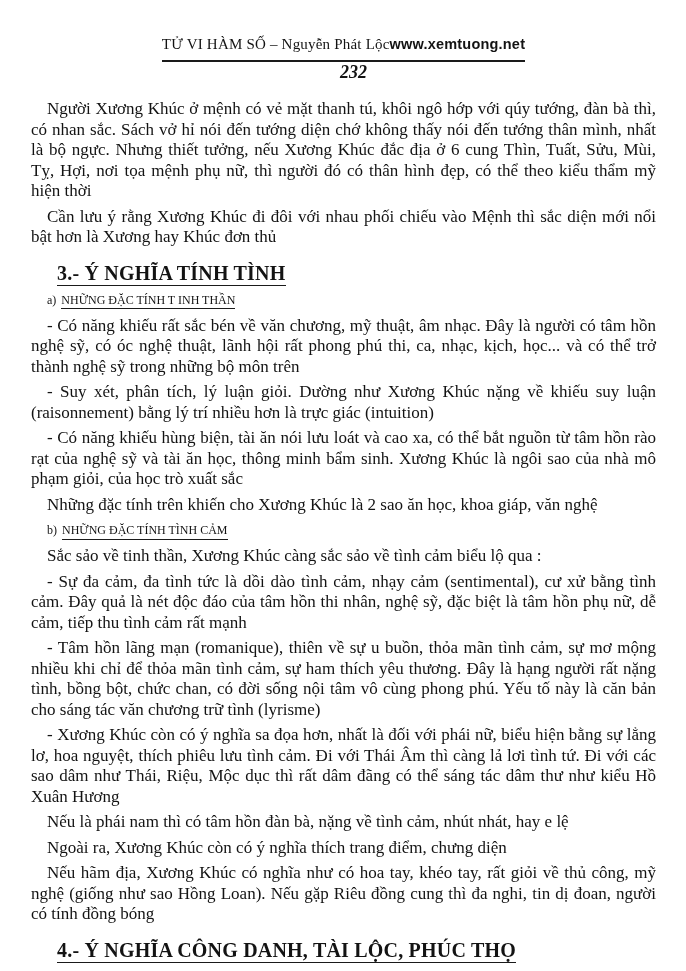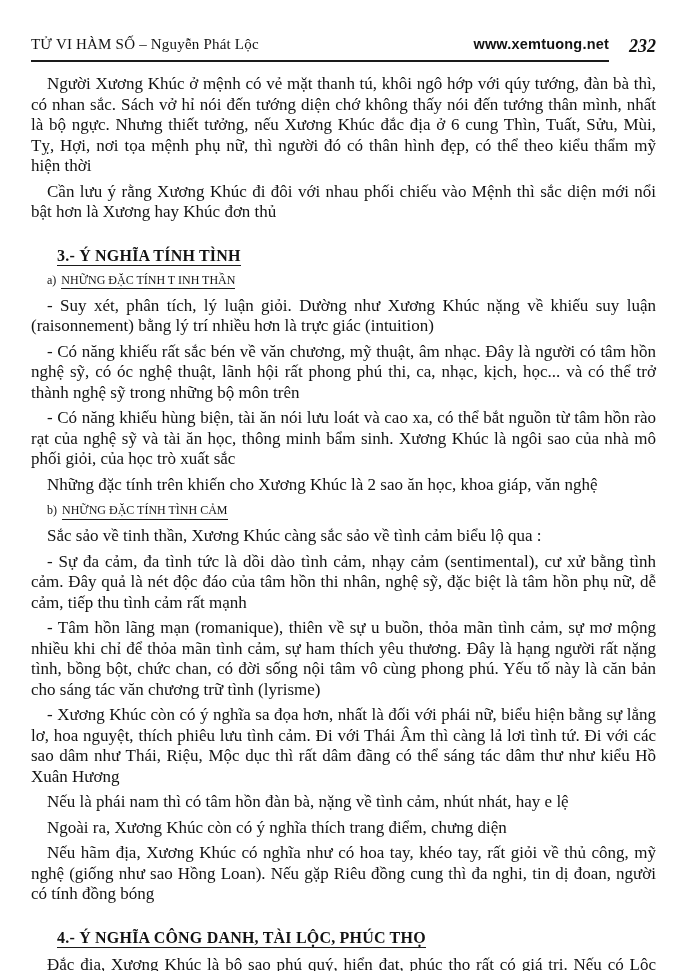--- a/index.html
+++ b/index.html
@@ -15,21 +15,22 @@
     width: 686px;
     height: 971px;
     padding: 36px 30px 0 31px;
     font-family: "Liberation Serif", serif;
     color: #131313;
     background: #ffffff;
   }
   
   .page-header {
     display: flex;
-    align-items: flex-start;
+    align-items: center;
+    flex-direction: column;
   }
   .header-main {
     flex: 1;
     display: flex;
     justify-content: space-between;
     align-items: baseline;
     border-bottom: 2px solid #1a1a1a;
     padding-bottom: 7px;
   }
   .book-title {
@@ -56,23 +57,23 @@
   }
   .content p.para {
     font-size: 17px;
     line-height: 20.5px;
     text-align: justify;
     text-indent: 16px;
     margin: 0;
     padding-top: 5px;
   }
   .content .heading {
-    font-size: 16px;
+    font-size: 20px;
     font-weight: bold;
-    margin: 24px 0 3px 26px;
+    margin: 14px 0 3px 26px;
     letter-spacing: 0.2px;
   }
   .content .subheading {
     font-size: 12px;
     font-weight: normal;
     margin: 8px 0 3px 16px;
   }
   .u {
     border-bottom: 1.6px solid #1a1a1a;
     padding-bottom: 1.5px;
@@ -92,23 +93,23 @@
       <span class="website">www.xemtuong.net</span>
     </div>
     <span class="page-number">232</span>
   </div>
 
   <div class="content">
       <p class="para">Người Xương Khúc ở mệnh có vẻ mặt thanh tú, khôi ngô hớp với qúy tướng, đàn bà thì, có nhan sắc. Sách vở hỉ nói đến tướng diện chớ không thấy nói đến tướng thân mình, nhất là bộ ngực. Nhưng thiết tưởng, nếu Xương Khúc đắc địa ở 6 cung Thìn, Tuất, Sửu, Mùi, Tỵ, Hợi, nơi tọa mệnh phụ nữ, thì người đó có thân hình đẹp, có thể theo kiểu thẩm mỹ hiện thời</p>
       <p class="para">Cần lưu ý rằng Xương Khúc đi đôi với nhau phối chiếu vào Mệnh thì sắc diện mới nổi bật hơn là Xương hay Khúc đơn thủ</p>
       <div class="heading"><span class="u">3.- Ý NGHĨA TÍNH TÌNH</span></div>
       <div class="subheading"><span class="prefix">a) </span><span class="u">NHỮNG ĐẶC TÍNH T INH THẦN</span></div>
+      <p class="para">- Có năng khiếu rất sắc bén về văn chương, mỹ thuật, âm nhạc. Đây là người có tâm hồn nghệ sỹ, có óc nghệ thuật, lãnh hội rất phong phú thi, ca, nhạc, kịch, học... và có thể trở thành nghệ sỹ trong những bộ môn trên</p>
       <p class="para">- Suy xét, phân tích, lý luận giỏi. Dường như Xương Khúc nặng về khiếu suy luận (raisonnement) bằng lý trí nhiều hơn là trực giác (intuition)</p>
-      <p class="para">- Có năng khiếu rất sắc bén về văn chương, mỹ thuật, âm nhạc. Đây là người có tâm hồn nghệ sỹ, có óc nghệ thuật, lãnh hội rất phong phú thi, ca, nhạc, kịch, học... và có thể trở thành nghệ sỹ trong những bộ môn trên</p>
-      <p class="para">- Có năng khiếu hùng biện, tài ăn nói lưu loát và cao xa, có thể bắt nguồn từ tâm hồn rào rạt của nghệ sỹ và tài ăn học, thông minh bẩm sinh. Xương Khúc là ngôi sao của nhà mô phối giỏi, của học trò xuất sắc</p>
+      <p class="para">- Có năng khiếu hùng biện, tài ăn nói lưu loát và cao xa, có thể bắt nguồn từ tâm hồn rào rạt của nghệ sỹ và tài ăn học, thông minh bẩm sinh. Xương Khúc là ngôi sao của nhà mô phạm giỏi, của học trò xuất sắc</p>
       <p class="para">Những đặc tính trên khiến cho Xương Khúc là 2 sao ăn học, khoa giáp, văn nghệ</p>
       <div class="subheading"><span class="prefix">b) </span><span class="u">NHỮNG ĐẶC TÍNH TÌNH CẢM</span></div>
       <p class="para">Sắc sảo về tinh thần, Xương Khúc càng sắc sảo về tình cảm biểu lộ qua :</p>
       <p class="para">- Sự đa cảm, đa tình tức là dồi dào tình cảm, nhạy cảm (sentimental), cư xử bằng tình cảm. Đây quả là nét độc đáo của tâm hồn thi nhân, nghệ sỹ, đặc biệt là tâm hồn phụ nữ, dễ cảm, tiếp thu tình cảm rất mạnh</p>
       <p class="para">- Tâm hồn lãng mạn (romanique), thiên về sự u buồn, thỏa mãn tình cảm, sự mơ mộng nhiều khi chỉ để thỏa mãn tình cảm, sự ham thích yêu thương. Đây là hạng người rất nặng tình, bồng bột, chức chan, có đời sống nội tâm vô cùng phong phú. Yếu tố này là căn bản cho sáng tác văn chương trữ tình (lyrisme)</p>
       <p class="para">- Xương Khúc còn có ý nghĩa sa đọa hơn, nhất là đối với phái nữ, biểu hiện bằng sự lẳng lơ, hoa nguyệt, thích phiêu lưu tình cảm. Đi với Thái Âm thì càng lả lơi tình tứ. Đi với các sao dâm như Thái, Riệu, Mộc dục thì rất dâm đãng có thể sáng tác dâm thư như kiểu Hồ Xuân Hương</p>
       <p class="para">Nếu là phái nam thì có tâm hồn đàn bà, nặng về tình cảm, nhút nhát, hay e lệ</p>
       <p class="para">Ngoài ra, Xương Khúc còn có ý nghĩa thích trang điểm, chưng diện</p>
       <p class="para">Nếu hãm địa, Xương Khúc có nghĩa như có hoa tay, khéo tay, rất giỏi về thủ công, mỹ nghệ (giống như sao Hồng Loan). Nếu gặp Riêu đồng cung thì đa nghi, tin dị đoan, người có tính đồng bóng</p>
       <div class="heading"><span class="u">4.- Ý NGHĨA CÔNG DANH, TÀI LỘC, PHÚC THỌ</span></div>

